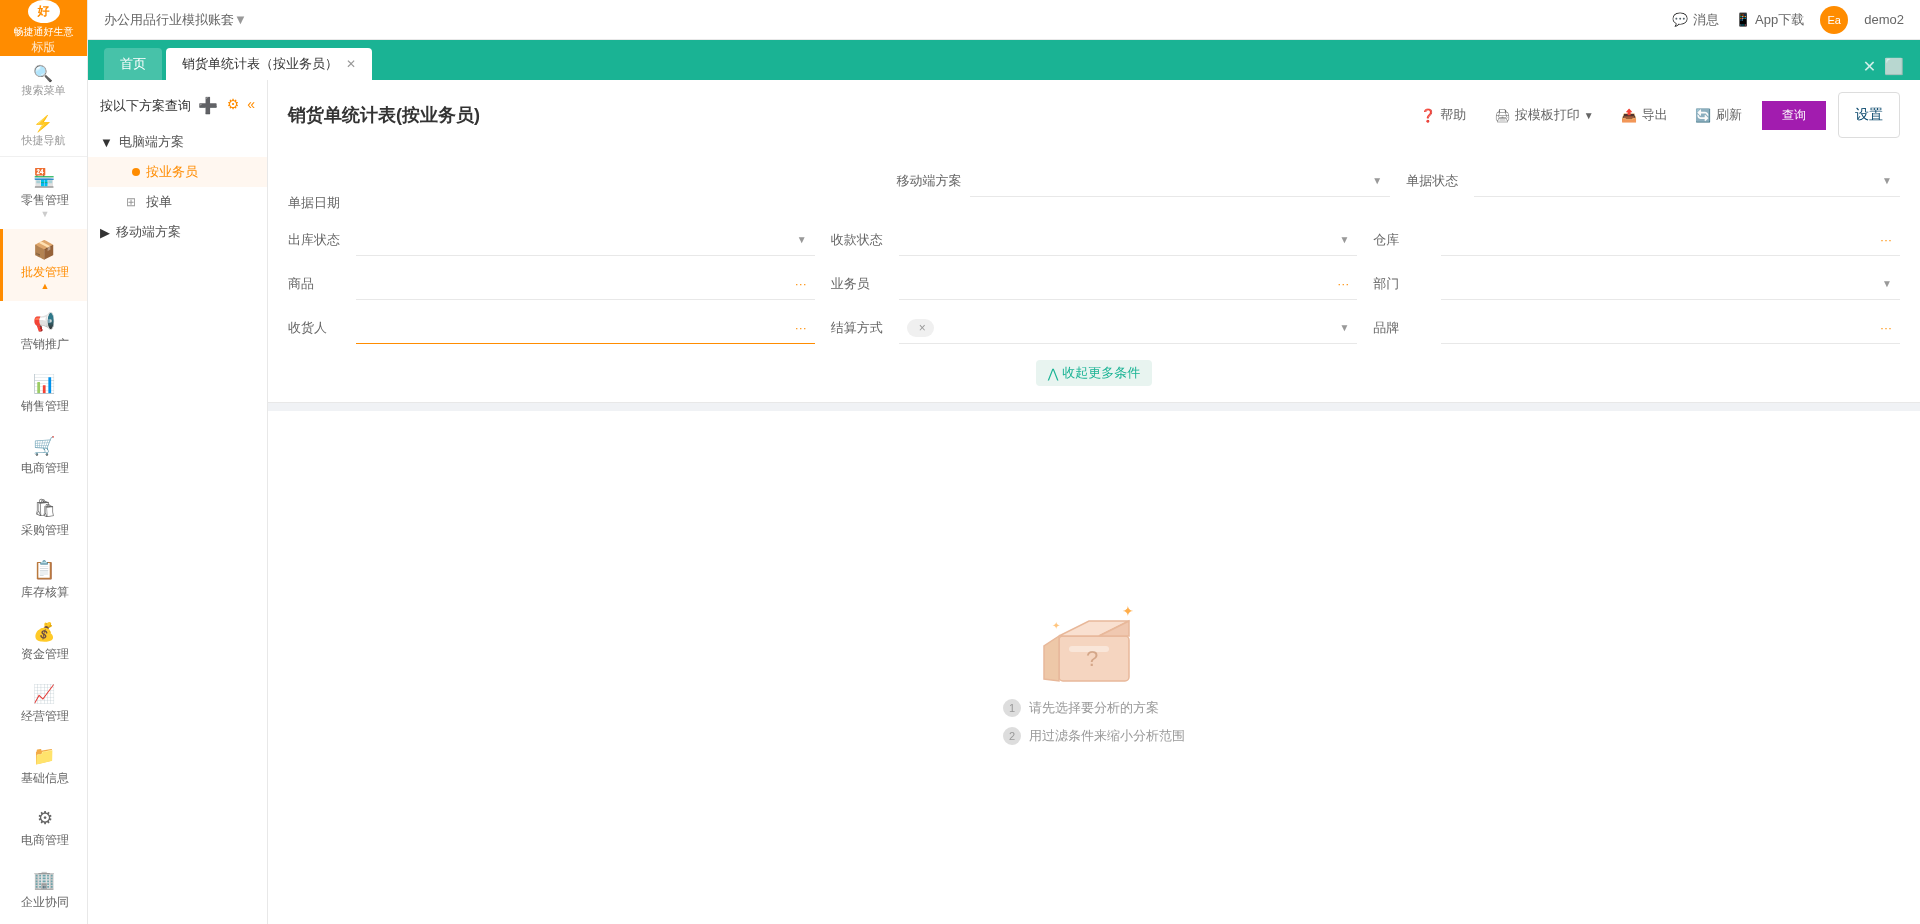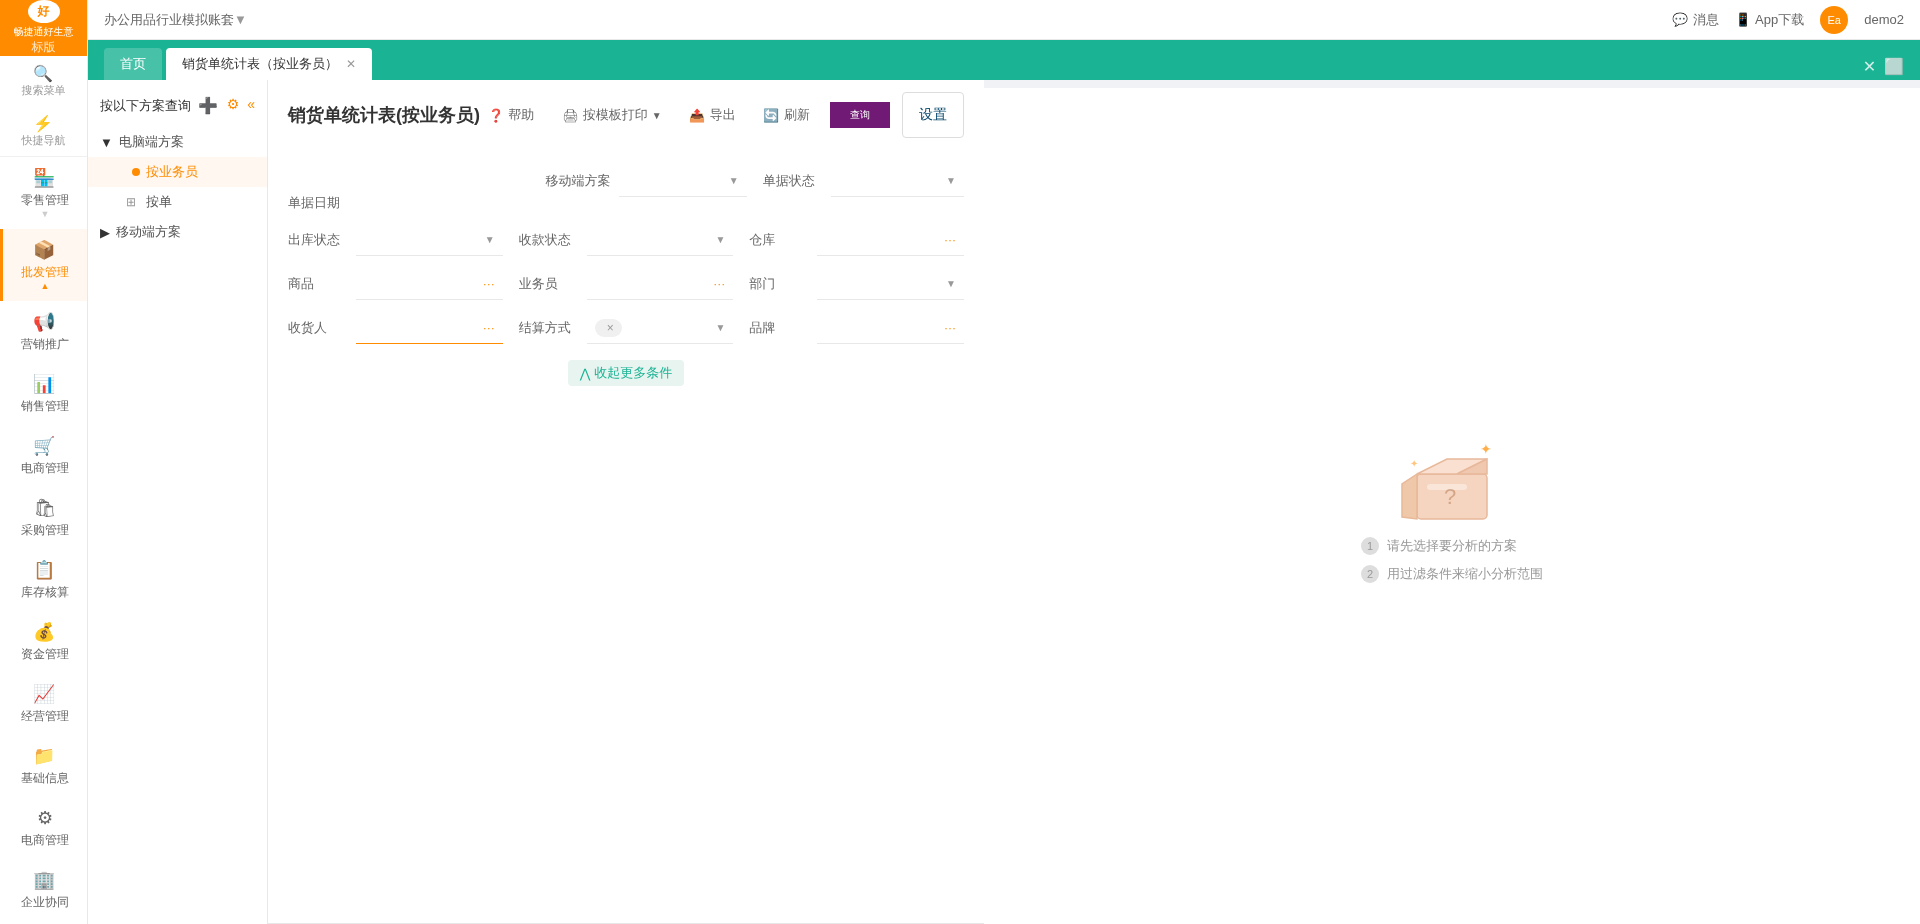--- a/index.html
+++ b/index.html
@@ -141,21 +141,21 @@
     .tree-node { padding: 6px 12px; display: flex; align-items: center; gap: 6px; cursor: pointer; font-size: 13px; color: #555; }
     .tree-child { padding: 6px 24px; display: flex; align-items: center; gap: 6px; cursor: pointer; font-size: 13px; color: #555; }
     .tree-child.active { color: #ff8c00; background: #fff7f0; padding-left: 44px; }
     .tree-child .active-dot { width: 8px; height: 8px; border-radius: 50%; background: #ff8c00; display: flex; align-items: center; justify-content: center; }
 
     
     .main-content {
       flex: 1;
       padding: 0;
       display: flex;
-      flex-direction: row;
+      flex-direction: column;
     }
 
     
     .page-header {
       background: #fff;
       padding: 12px 20px 0;
       border-bottom: 1px solid #e8e8e8;
     }
     .page-title-row {
       display: flex;
@@ -169,22 +169,22 @@
       color: #333;
     }
     .page-actions {
       display: flex; align-items: center; gap: 12px;
     }
     .page-action-btn {
       display: flex; align-items: center; gap: 4px;
       color: #666; font-size: 13px; cursor: pointer; padding: 4px 8px; border-radius: 4px;
     }
     .btn-primary {
-      background: #701a75; color: #fff; border: none; padding: 6px 20px;
-      border-radius: 0; cursor: pointer; font-size: 10px; font-weight: 500;
+      background: #a21caf; color: #fff; border: none; padding: 6px 20px;
+      border-radius: 0; cursor: pointer; font-size: 12px; font-weight: 500;
     }
     .btn-secondary {
       background: #fff; color: #0c4a6e; border: 1px solid #ddd; padding: 13px 16px;
       border-radius: 4px; cursor: pointer; font-size: 14px;
     }
 
     
     .filter-form {
       background: #fff;
       padding: 12px 20px;

